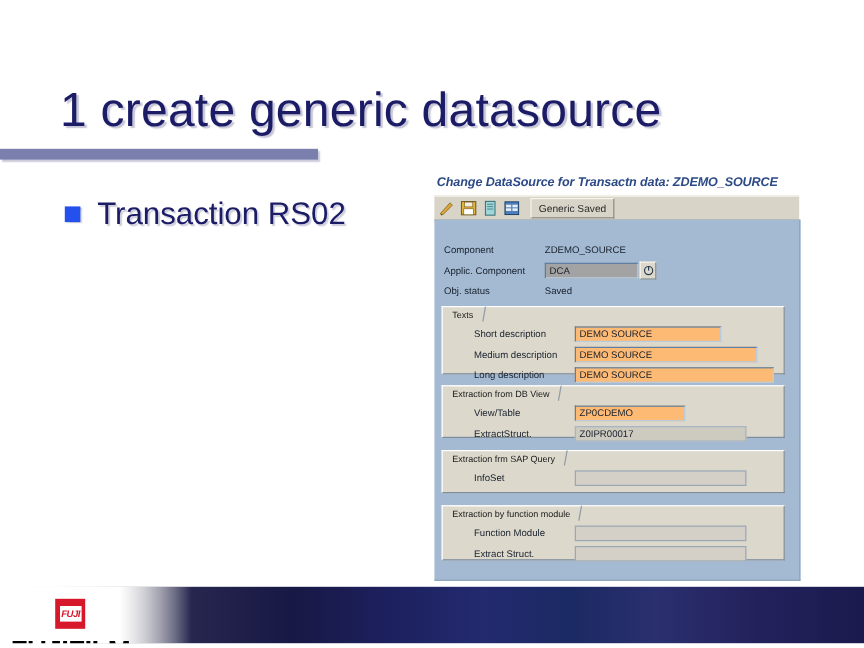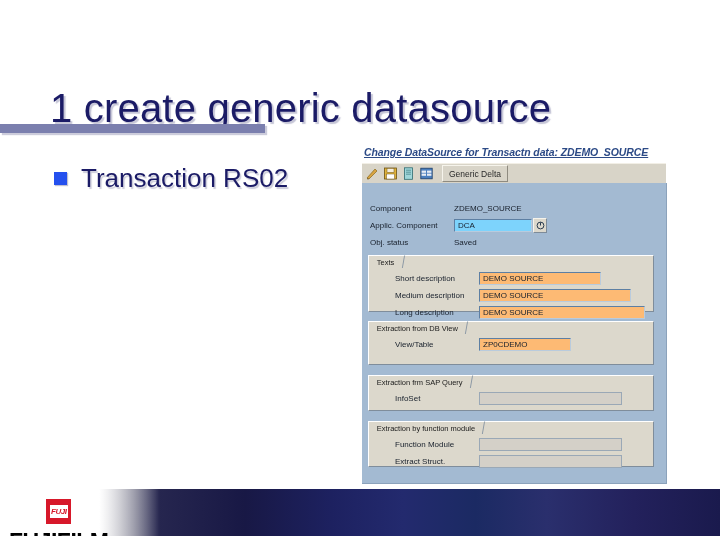--- a/index.html
+++ b/index.html
@@ -27,21 +27,20 @@
     position: absolute;
     left: 50px;
     top: 68px;
     font-size: 40px;
     line-height: 48px;
     font-weight: 400;
     color: #1b1b66;
     letter-spacing: 0.2px;
     text-shadow: 2px 2px 1px rgba(150,150,180,0.55);
     white-space: nowrap;
-    margin-top: 16px;
   }
   .title-rule {
     position: absolute;
     left: 0px;
     top: 124px;
     width: 265px;
     height: 9px;
     background: #7b7fae;
     box-shadow: 2px 2px 1px rgba(170,170,195,0.6);
   }
@@ -83,21 +82,20 @@
   .sap-caption {
     position: absolute;
     left: 6px;
     top: 0px;
     font-size: 10.5px;
     font-weight: bold;
     font-style: italic;
     color: #2c4a86;
     white-space: nowrap;
     letter-spacing: -0.1px;
-    text-decoration: underline;
   }
   .sap-toolbar {
     position: absolute;
     left: 4px;
     top: 17px;
     right: 0px;
     height: 19px;
     background: #d8d4c8;
     border-top: 1px solid #f2efe6;
     border-bottom: 1px solid #9e9a8e;
@@ -171,21 +169,21 @@
     border-right-color: #b9cbdd;
     border-bottom-color: #b9cbdd;
     font-size: 8px;
     color: #18202c;
     display: flex;
     align-items: center;
     padding: 0 3px;
     box-sizing: border-box;
     white-space: nowrap;
   }
-  .frm-input.yellow { background: #7dd3fc; }
+  .frm-input.yellow { background: #a3a3a3; }
   .frm-input.grey   { background: #d4d0c8; border-color: #9aa8b6; color: #555; }
   .frm-input.flat   { background: #cdcabf; border-color: #a7b5c4; }
   .f8  { width: 78px; }
   .f10 { width: 92px; }
   .f12 { width: 122px; }
   .f14 { width: 143px; }
   .f15 { width: 152px; }
   .f19 { width: 192px; }
 
   .search-help {
@@ -357,21 +355,21 @@
       </div>
       <div class="tb-icon">
         <svg width="15" height="15" viewBox="0 0 15 15">
           <rect x="1.8" y="2.2" width="11.4" height="10.6" fill="#4b7fbe" stroke="#1c3d66" stroke-width="0.8"></rect>
           <rect x="2.6" y="4.6" width="4.4" height="2.2" fill="#e8edf4"></rect>
           <rect x="8" y="4.6" width="4.4" height="2.2" fill="#e8edf4"></rect>
           <rect x="2.6" y="7.6" width="4.4" height="2.2" fill="#e8edf4"></rect>
           <rect x="8" y="7.6" width="4.4" height="2.2" fill="#e8edf4"></rect>
         </svg>
       </div>
-      <div class="tb-btn">Generic Delta</div>
+      <div class="tb-btn">Generic Saved</div>
     </div>
 
     <div class="sap-body">
 
       <div class="hdr-grid">
 
         <div class="frm-row">
           <div class="frm-label">Component</div>
           <div class="frm-static">ZDEMO_SOURCE</div>
         </div>
@@ -416,20 +414,24 @@
 
       <div class="grp" style="top:138px; height:44px;">
         <div class="grp-title">
             <span>Extraction from DB View</span>
           </div>
         <div class="grp-inner">
           <div class="frm-row">
             <div class="frm-label">View/Table</div>
             <div class="frm-input f10">ZP0CDEMO</div>
           </div>
+          <div class="frm-row">
+            <div class="frm-label">ExtractStruct.</div>
+            <div class="frm-input flat f14">Z0IPR00017</div>
+          </div>
         </div>
       </div>
 
       <div class="grp" style="top:192px; height:36px;">
         <div class="grp-title">
             <span>Extraction frm SAP Query</span>
           </div>
         <div class="grp-inner">
           <div class="frm-row">
             <div class="frm-label">InfoSet</div>

